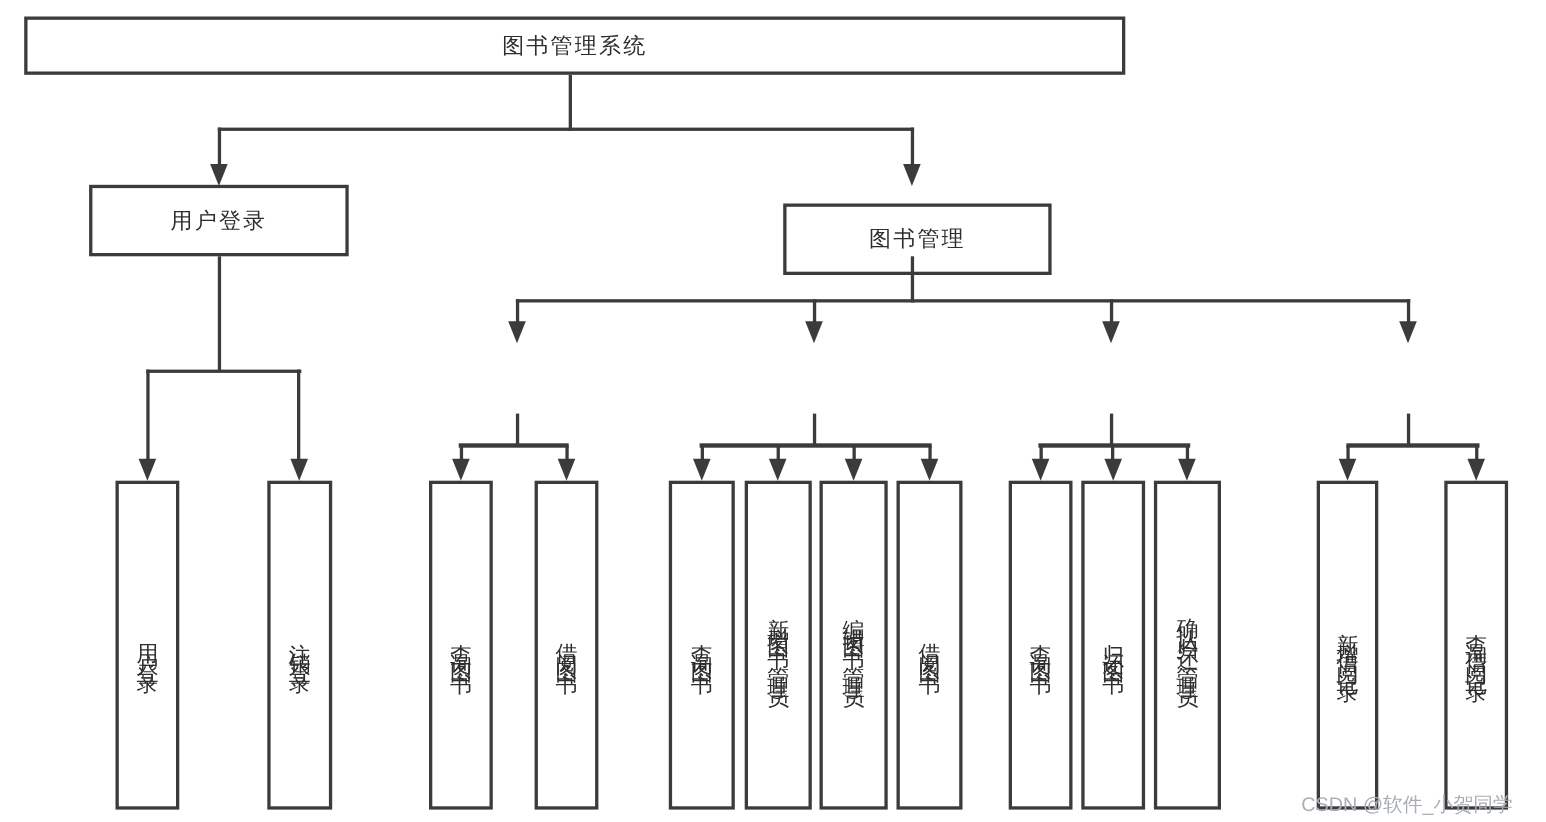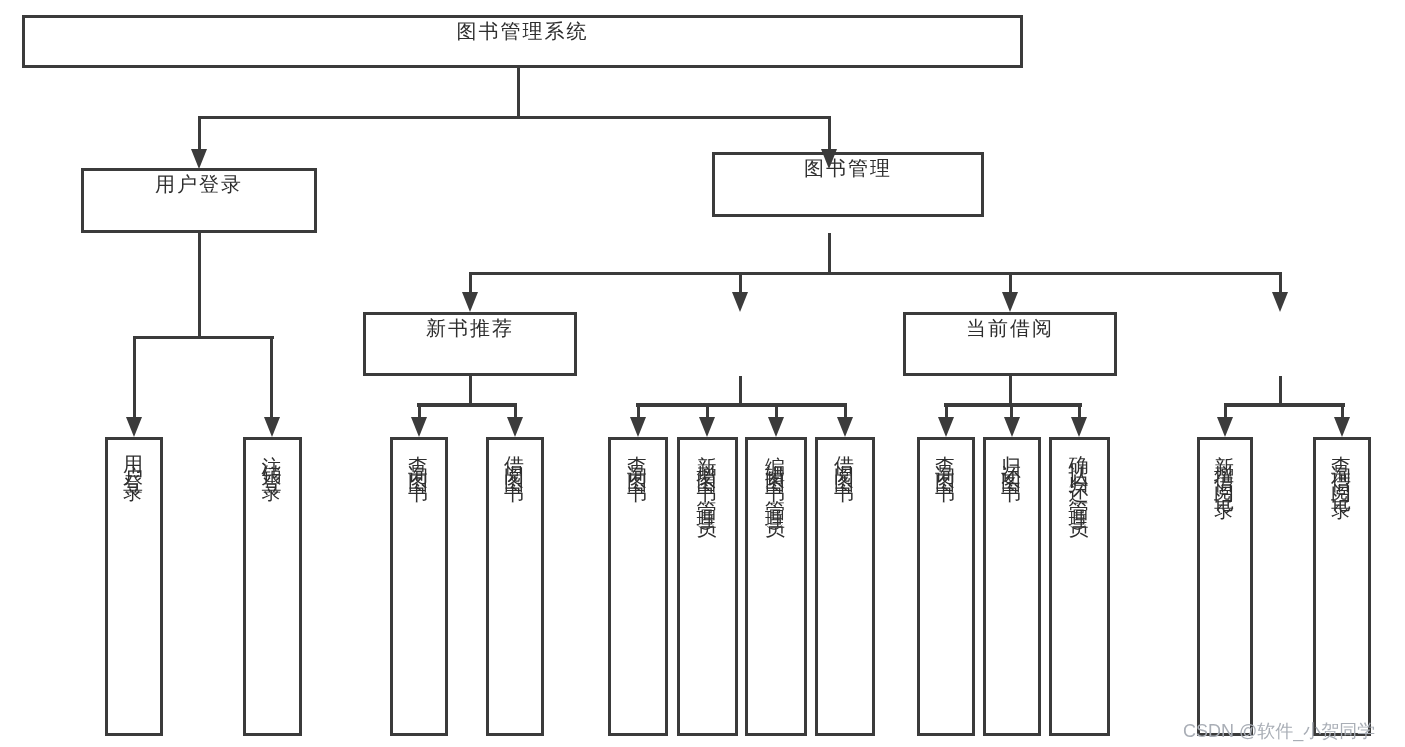--- a/index.html
+++ b/index.html
@@ -8,21 +8,21 @@
     --wm:#a9aeb6;
     --bg:#ffffff;
   }
   html,body{margin:0;padding:0;background:var(--bg);}
   .canvas{
     position:relative;width:1405px;height:747px;background:var(--bg);
     overflow:hidden;font-family:"Liberation Sans","DejaVu Sans",sans-serif;
   }
   .b{
     position:absolute;box-sizing:border-box;border:3px solid var(--line);
-    background:var(--bg);display:flex;align-items:flex-start;justify-content:center;
+    background:var(--bg);display:flex;align-items:center;justify-content:center;
   }
   .b span{
     font-size:20px;letter-spacing:2px;color:var(--text);white-space:nowrap;
   }
   .leaf span{
     writing-mode:vertical-rl;text-orientation:mixed;
     font-size:20px;letter-spacing:9px;color:var(--text);
   }
   .ln{position:absolute;background:var(--line);}
   .ar{
@@ -40,30 +40,24 @@
 
 <div class="canvas">
 
   <div class="b" style="left:22px;top:15px;width:1001px;height:53px">
     <span>图书管理系统</span>
   </div>
 
   <div class="b" style="left:81px;top:168px;width:236px;height:65px">
     <span>用户登录</span>
   </div>
-  <div class="b" style="left:712px;top:152px;width:272px;height:65px">
+  <div class="b" style="left:712px;top:185px;width:244px;height:65px">
     <span>图书管理</span>
   </div>
 
-  <div class="b" style="left:363px;top:312px;width:214px;height:64px">
-    <span>新书推荐</span>
-  </div>
-  <div class="b" style="left:903px;top:312px;width:214px;height:64px">
-    <span>当前借阅</span>
-  </div>
 
   <div class="b leaf" style="left:105px;top:437px;width:58px;height:299px">
     <span>用户登录</span>
   </div>
   <div class="b leaf" style="left:243px;top:437px;width:59px;height:299px">
     <span>注销登录</span>
   </div>
 
   <div class="b leaf" style="left:390px;top:437px;width:58px;height:299px">
     <span>查询图书</span>

